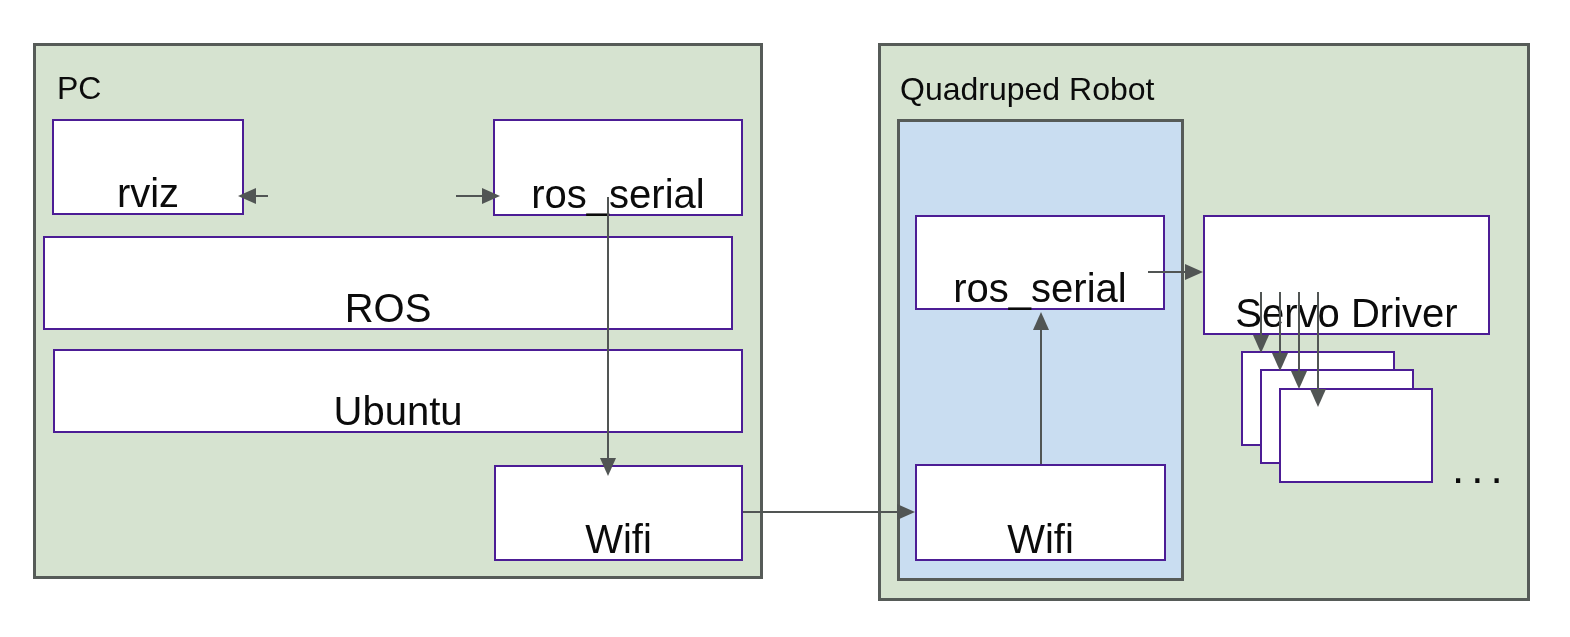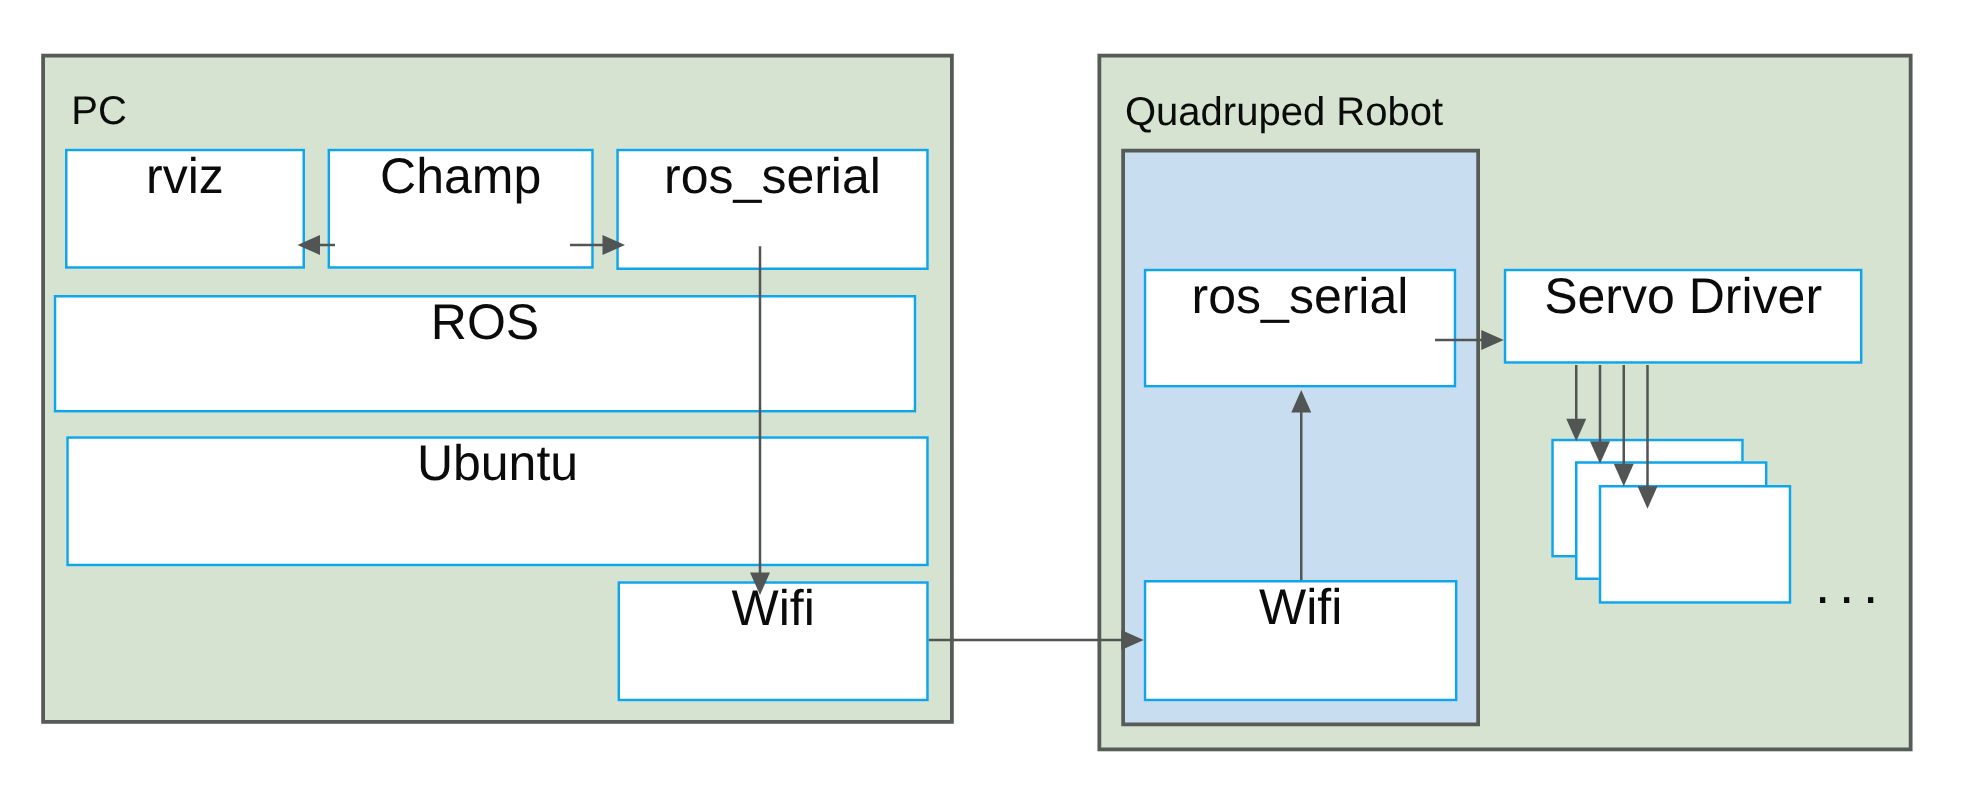--- a/index.html
+++ b/index.html
@@ -10,22 +10,22 @@
     color:#0b0b0b;
   }
   .group {
     position:absolute; box-sizing:border-box;
     border:3px solid #565b58;
   }
   .green { background:#d6e3d0; }
   .blue  { background:#c9ddf1; }
   .box {
     position:absolute; box-sizing:border-box;
-    background:#ffffff; border:2px solid #0ea5e9;
-    display:flex; align-items:flex-start; justify-content:center;
+    background:#ffffff; border:2px solid #4c1d95;
+    display:flex; align-items:flex-end; justify-content:center;
     font-size:40px; line-height:1;
   }
   .glabel {
     position:absolute; font-size:32px; line-height:1; white-space:nowrap;
   }
   .hline, .vline { position:absolute; background:#515554; }
   .hline { height:2px; }
   .vline { width:2px; }
   .ah { position:absolute; width:0; height:0; }
   .ah-left  { border-top:8px solid transparent; border-bottom:8px solid transparent; border-right:18px solid #515554; }
@@ -38,49 +38,46 @@
 <body>
 
 <div id="canvas">
 
   <div class="group green" style="left:33px; top:43px; width:730px; height:536px;"></div>
   <div class="glabel" style="left:57px; top:72px;">PC</div>
 
   <div class="box" style="left:52px; top:119px; width:192px; height:96px;">
     <span>rviz</span>
   </div>
-  <div class="box" style="left:262px; top:119px; width:213px; height:96px;">
-    <span>Champ</span>
-  </div>
   <div class="box" style="left:493px; top:119px; width:250px; height:97px;">
     <span>ros_serial</span>
   </div>
   <div class="box" style="left:43px; top:236px; width:690px; height:94px;">
     <span>ROS</span>
   </div>
-  <div class="box" style="left:53px; top:349px; width:690px; height:104px;">
+  <div class="box" style="left:53px; top:349px; width:690px; height:84px;">
     <span>Ubuntu</span>
   </div>
   <div class="box" style="left:494px; top:465px; width:249px; height:96px;">
     <span>Wifi</span>
   </div>
 
   <div class="group green" style="left:878px; top:43px; width:652px; height:558px;"></div>
   <div class="glabel" style="left:900px; top:73px;">Quadruped Robot</div>
 
   <div class="group blue" style="left:897px; top:119px; width:287px; height:462px;"></div>
 
   <div class="box" style="left:915px; top:215px; width:250px; height:95px;">
     <span>ros_serial</span>
   </div>
   <div class="box" style="left:915px; top:464px; width:251px; height:97px;">
     <span>Wifi</span>
   </div>
 
-  <div class="box" style="left:1203px; top:215px; width:287px; height:76px;">
+  <div class="box" style="left:1203px; top:215px; width:287px; height:120px;">
     <span>Servo Driver</span>
   </div>
 
   <div class="box" style="left:1241px; top:351px; width:154px; height:95px;"></div>
   <div class="box" style="left:1260px; top:369px; width:154px; height:95px;"></div>
   <div class="box" style="left:1279px; top:388px; width:154px; height:95px;"></div>
   <div class="ellipsis" style="left:1452px; top:446px;">...</div>
 
   <div class="hline" style="left:254px; top:195px; width:14px;"></div>
   <div class="ah ah-left" style="left:238px; top:188px;"></div>

